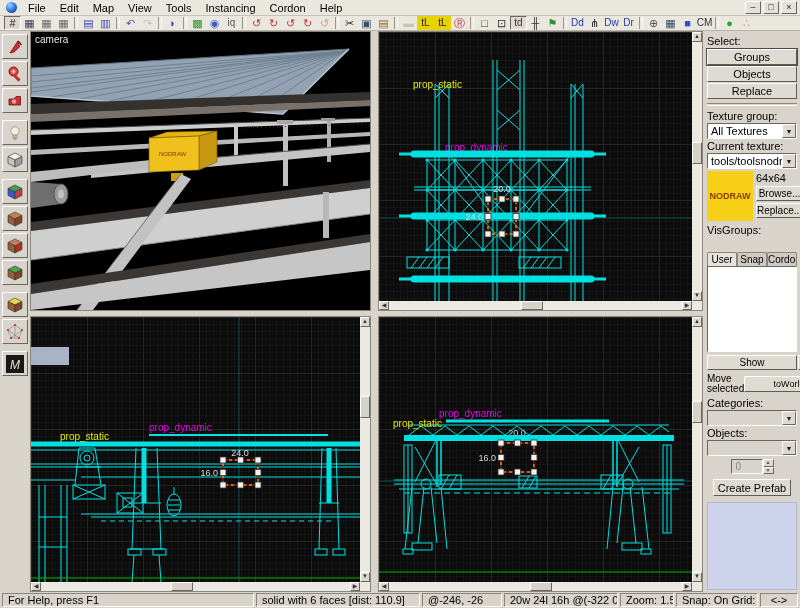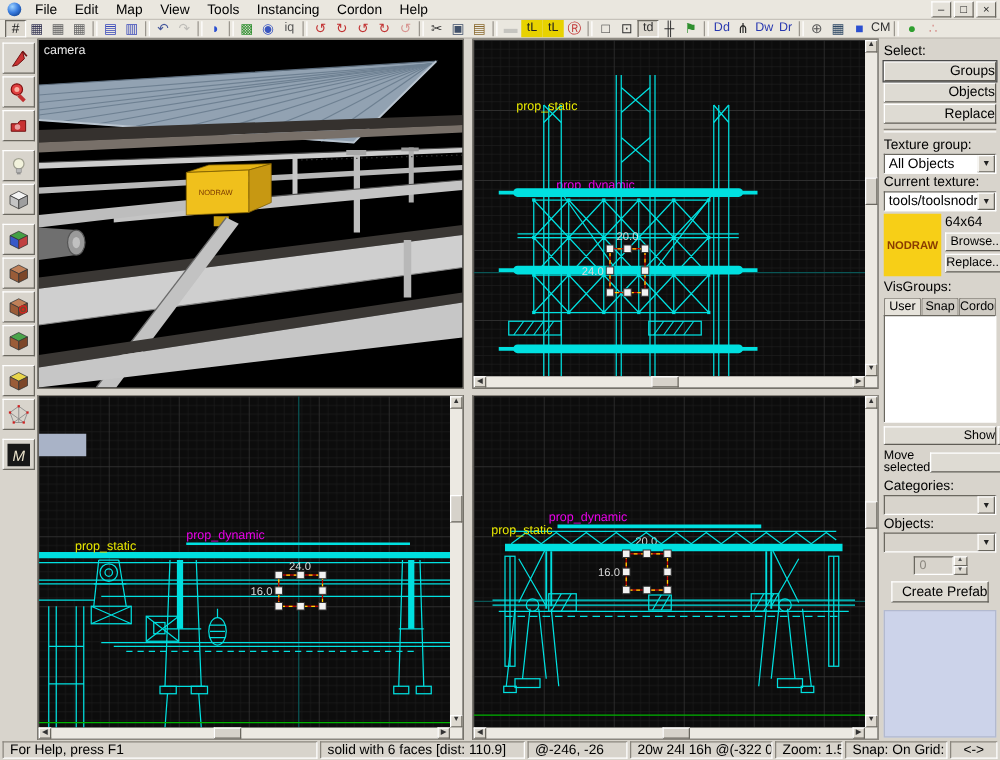--- a/index.html
+++ b/index.html
@@ -40,32 +40,32 @@
   .hscroll .sb-btn{width:10px;height:9px}
   .sb-track{flex:1;position:relative}
   .sb-thumb{position:absolute;background:#d6d2ca;border:1px solid;border-color:#fff #6a675f #6a675f #fff}
   .vscroll .sb-thumb{left:0;width:10px;height:22px}
   .hscroll .sb-thumb{top:0;height:9px;width:22px}
   .sb-corner{position:absolute;right:0;bottom:0;width:10px;height:9px;background:#ece9e2}
 
   
   #panel{position:absolute;left:703px;top:31px;width:97px;height:561px;background:#d8d4cc;padding:3px 3px 2px 4px;display:flex;flex-direction:column}
   .p-label{font-size:11px;margin:1px 0;flex:0 0 auto}
-  .p-btn{display:block;width:100%;height:16px;background:#dedbd3;border:1px solid;border-color:#fff #5f5c55 #5f5c55 #fff;font-size:11px;font-family:"Liberation Sans",sans-serif;text-align:right;margin:1px 0;flex:0 0 auto}
+  .p-btn{display:block;width:100%;height:16px;background:#dedbd3;border:1px solid;border-color:#fff #5f5c55 #5f5c55 #fff;font-size:11px;font-family:"Liberation Sans",sans-serif;text-align:center;margin:1px 0;flex:0 0 auto}
   .p-btn.default{outline:1px solid #4a4a4a}
   .hr{height:3px;border-top:1px solid #8a867e;border-bottom:1px solid #fff;margin:3px 0;flex:0 0 auto}
   .combo{height:16px;background:#fff;border:1px solid;border-color:#6a675f #fff #fff #6a675f;position:relative;padding:1px 16px 0 3px;font-size:11px;white-space:nowrap;overflow:hidden;flex:0 0 auto}
   .combo .combo-arrow{position:absolute;right:0;top:0;bottom:0;width:14px;background:#ddd9d0;border:1px solid;border-color:#fff #6a675f #6a675f #fff;font-size:7px;line-height:13px;text-align:center;color:#222}
   .combo.disabled{background:#d8d4cc;color:#8a867e}
   .tex-row{display:flex;gap:3px;margin:2px 0;flex:0 0 auto}
   .tex-swatch{width:46px;height:50px;background:#f7cf17;display:flex;align-items:center;justify-content:center;flex:0 0 auto}
   .tex-swatch span{font-size:9px;font-weight:bold;color:#8a3c00;letter-spacing:0}
   .tex-side{flex:1;display:flex;flex-direction:column}
   .tex-side .p-btn{height:15px;font-size:10px}
-  .tabs{display:flex;height:14px;margin-top:1px;flex:0 0 auto}
+  .tabs{display:flex;height:14px;margin-top:15px;flex:0 0 auto}
   .tab{flex:1;border:1px solid #8a867e;border-bottom:none;border-radius:2px 2px 0 0;background:#cfcbc3;text-align:center;font-size:10px;line-height:13px;overflow:hidden;white-space:nowrap}
   .tab.active{background:#e6e3db}
   .listbox{height:86px;background:#fff;border:1px solid;border-color:#6a675f #fff #fff #6a675f;flex:0 0 auto}
   .btn-row{display:flex;gap:1px;margin:2px 0 1px 0;flex:0 0 auto}
   .btn-row .p-btn{font-size:10px;height:15px;padding:0}
   .move-row{display:flex;align-items:center;gap:1px;margin:2px 0;flex:0 0 auto}
   .move-row .lbl{width:36px;font-size:10px;line-height:10px;flex:0 0 auto}
   .move-row .p-btn{font-size:9px;height:16px;padding:0}
   .spin-row{display:flex;justify-content:center;margin:3px 0;flex:0 0 auto}
   .spin-box{width:32px;height:15px;background:#d8d4cc;border:1px solid;border-color:#6a675f #fff #fff #6a675f;color:#8a867e;font-size:10px;padding-left:4px;line-height:13px}
@@ -564,21 +564,21 @@
 <div id="panel">
   <div class="p-label">Select:</div>
   <div id="selectButtons">
       <button class="p-btn default">Groups</button>
       <button class="p-btn">Objects</button>
       <button class="p-btn">Replace</button>
     </div>
   <div class="hr"></div>
   <div class="p-label">Texture group:</div>
   <div class="combo">
-    <span>All Objects</span>
+    <span>All Textures</span>
     <span class="combo-arrow">▼</span>
   </div>
   <div class="p-label">Current texture:</div>
   <div class="combo">
     <span>tools/toolsnodraw</span>
     <span class="combo-arrow">▼</span>
   </div>
   <div class="tex-row">
     <div class="tex-swatch">
       <span>NODRAW</span>

